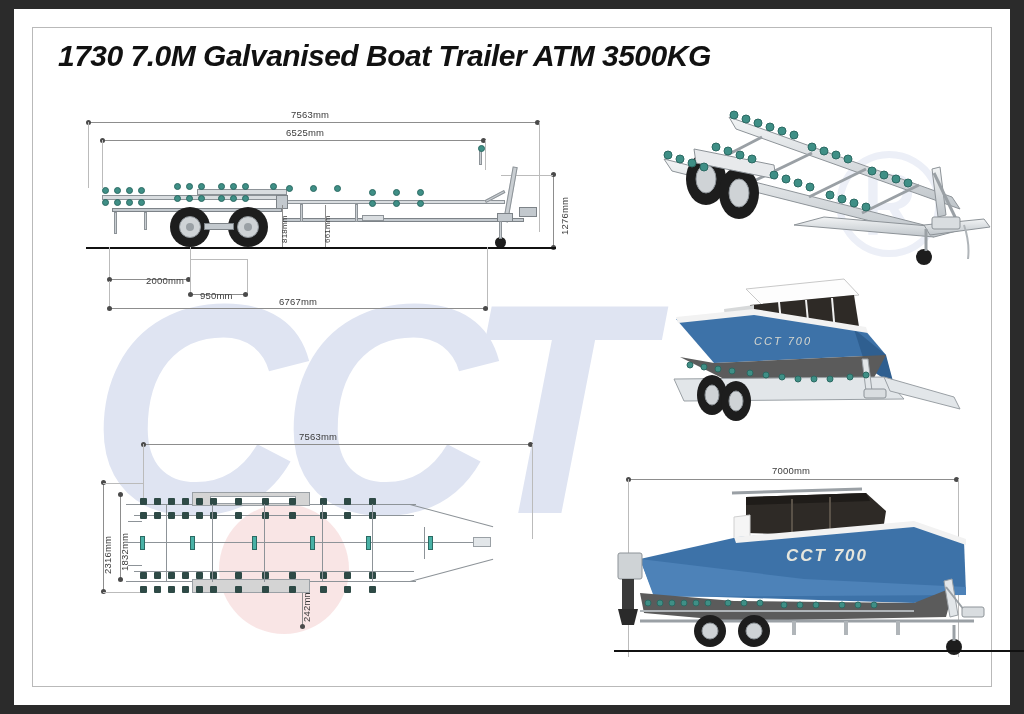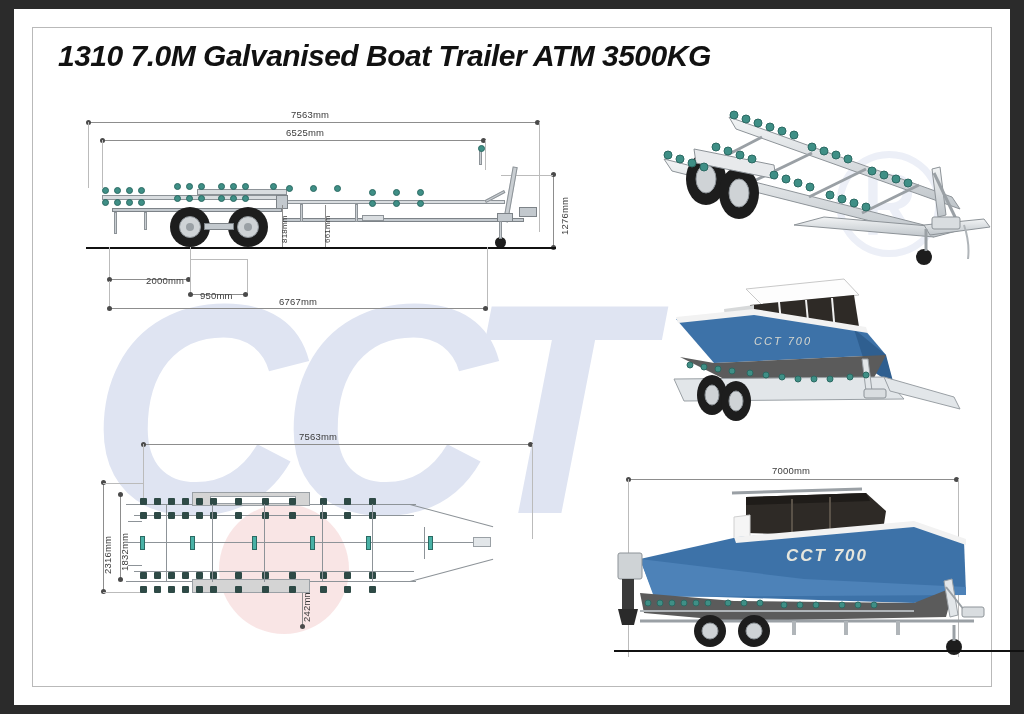--- a/index.html
+++ b/index.html
@@ -59,21 +59,21 @@
   <div id="wm">
     <div id="wm-pink" style="left:205px;top:495px;"></div>
     <div class="wm-letter" style="left:75px;top:250px;font-size:300px;">C</div>
     <div class="wm-letter" style="left:265px;top:250px;font-size:300px;">C</div>
     <div class="wm-letter" style="left:450px;top:250px;font-size:300px;">T</div>
     <div id="wm-reg" style="left:820px;top:120px;font-size:150px;">®</div>
   </div>
 
   <div id="inner-frame"></div>
 
-  <div id="title">1310 7.0M Galvanised Boat Trailer ATM 3500KG</div>
+  <div id="title">1730 7.0M Galvanised Boat Trailer ATM 3500KG</div>
 
   <div style="position:absolute;left:0;top:0;width:560px;height:320px;">
 
     <div class="dimline-h" style="left:74px;top:113px;width:451px;"></div>
     <div class="tick" style="left:72px;top:111px;"></div>
     <div class="tick" style="left:521px;top:111px;"></div>
     <div class="ext-v" style="left:74px;top:113px;height:66px;"></div>
     <div class="ext-v" style="left:525px;top:113px;height:110px;"></div>
     <div class="dim-label" style="left:277px;top:100px;">7563mm</div>
 

